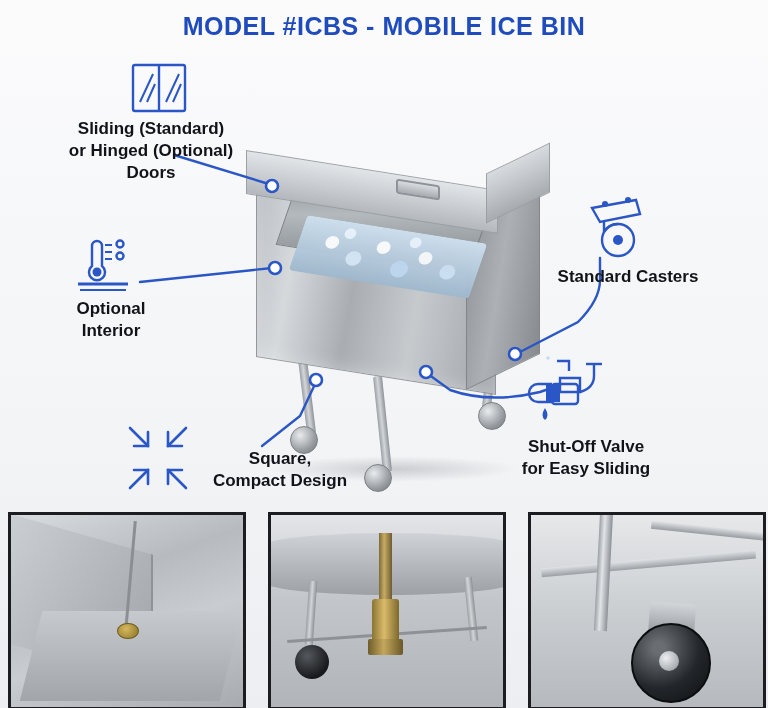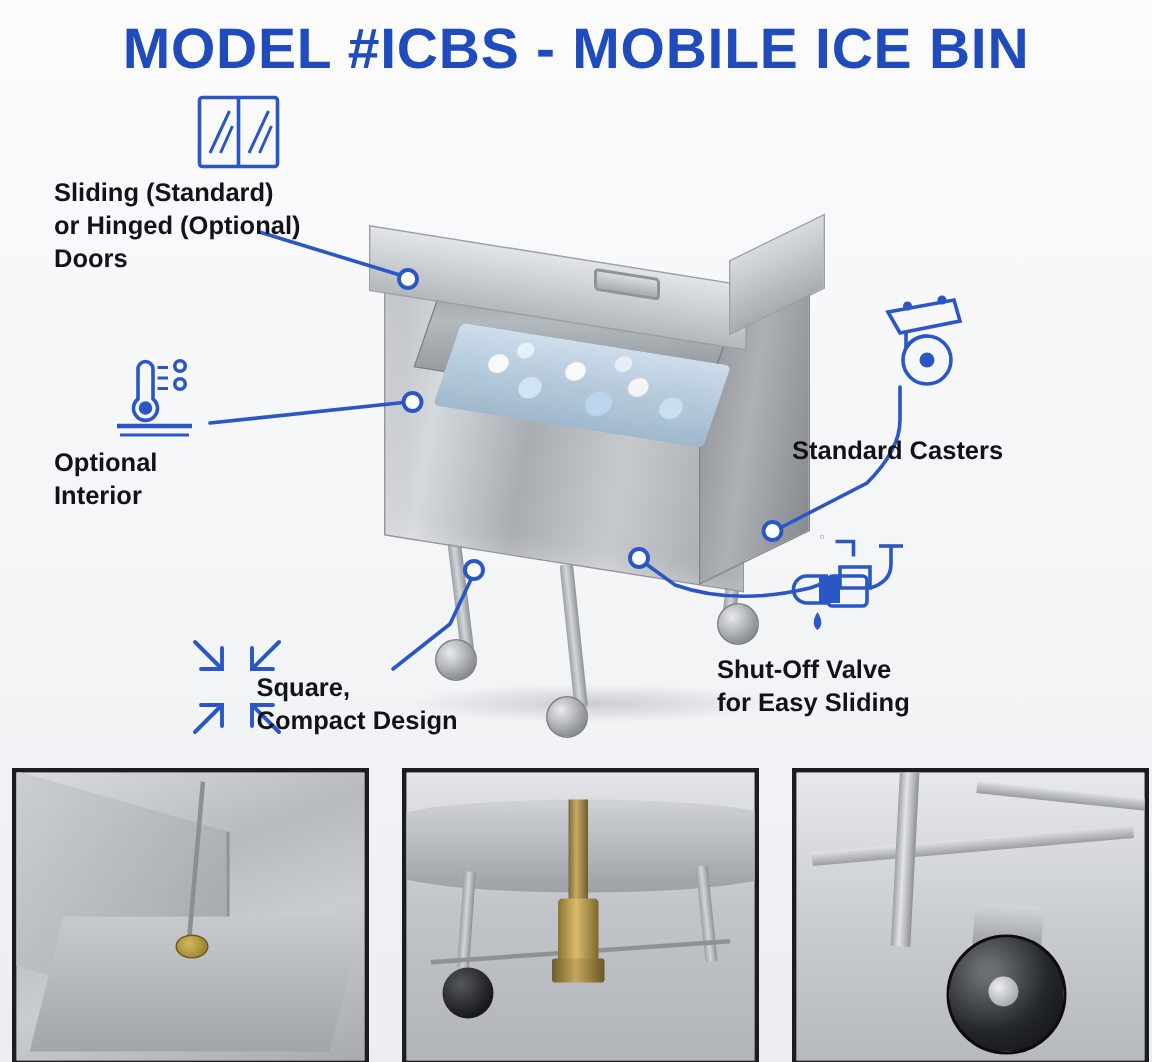--- a/index.html
+++ b/index.html
@@ -22,35 +22,35 @@
     overflow: hidden;
   }
 
   
   .title {
     position: absolute;
     top: 12px;
     left: 0;
     width: 768px;
     text-align: center;
-    font-size: 38px;
+    font-size: 25px;
     font-weight: bold;
     letter-spacing: 0.5px;
     color: #1f4bbd;
     font-family: "Liberation Sans", sans-serif;
   }
 
   
   .label {
     position: absolute;
     color: #111318;
     font-weight: bold;
     font-size: 17px;
     line-height: 22px;
-    text-align: left;
+    text-align: center;
     white-space: pre-line;
   }
 
   
   svg.overlay {
     position: absolute;
     left: 0; top: 0;
     width: 768px;
     height: 708px;
     pointer-events: none;
@@ -467,21 +467,21 @@
     </g>
   </svg>
 
   <div class="label" style="left:36px; top:118px; width:230px;">Sliding (Standard)
 or Hinged (Optional)
 Doors</div>
 
   <div class="label" style="left:36px; top:298px; width:150px;">Optional
 Interior</div>
 
-  <div class="label" style="left:528px; top:290px; width:200px;">Standard Casters</div>
+  <div class="label" style="left:528px; top:266px; width:200px;">Standard Casters</div>
 
   <div class="label" style="left:478px; top:436px; width:216px;">Shut-Off Valve
 for Easy Sliding</div>
 
-  <div class="label" style="left:171px; top:448px; width:180px;">Square,
+  <div class="label" style="left:190px; top:448px; width:180px;">Square,
 Compact Design</div>
 
 </div>
 
 </body></html>

